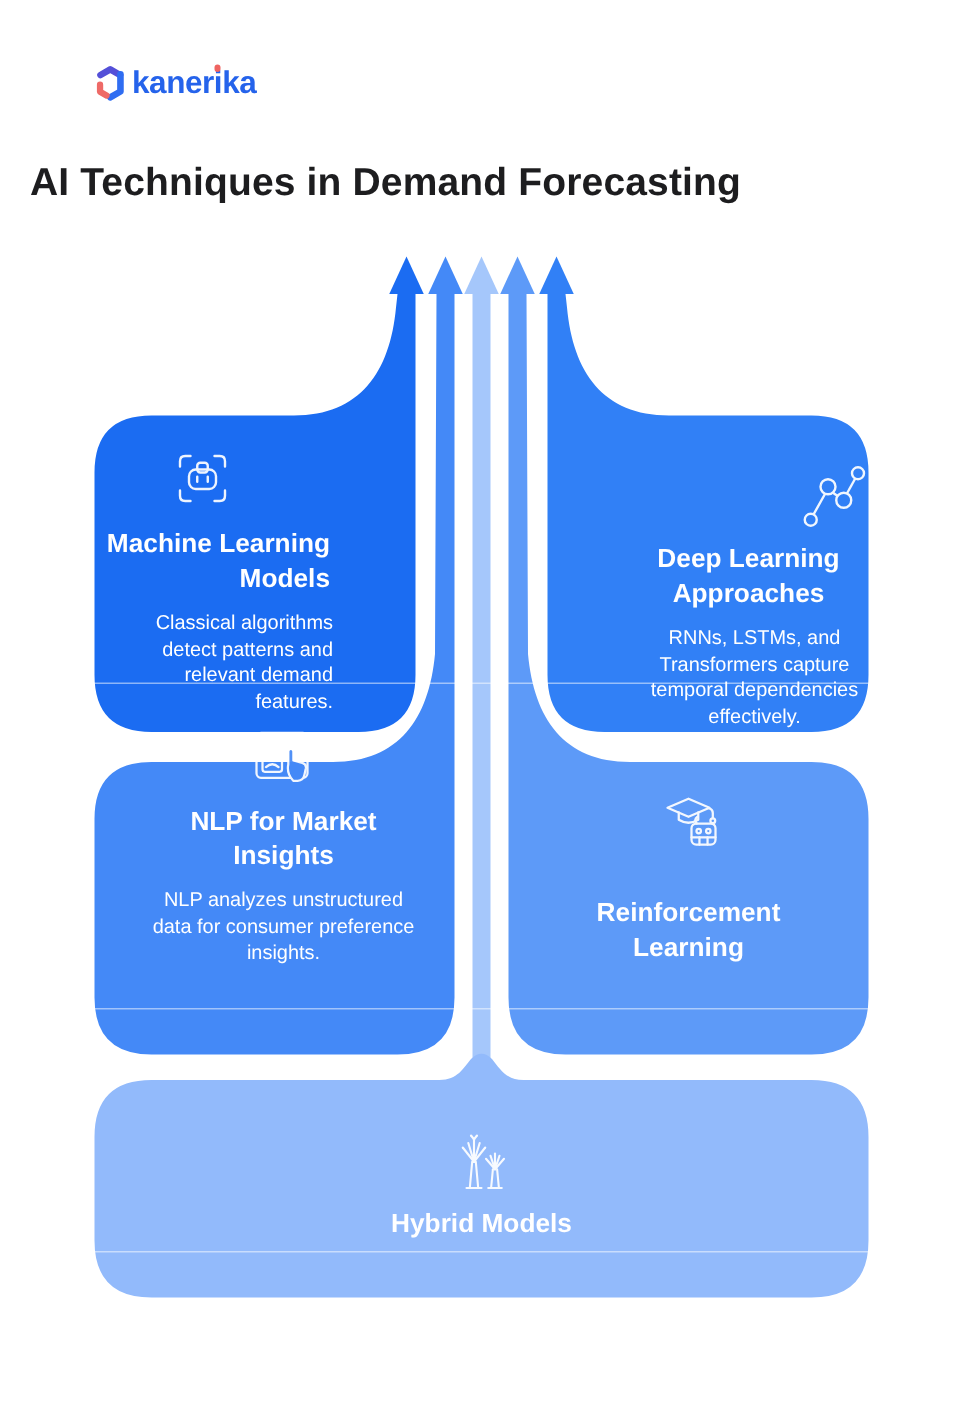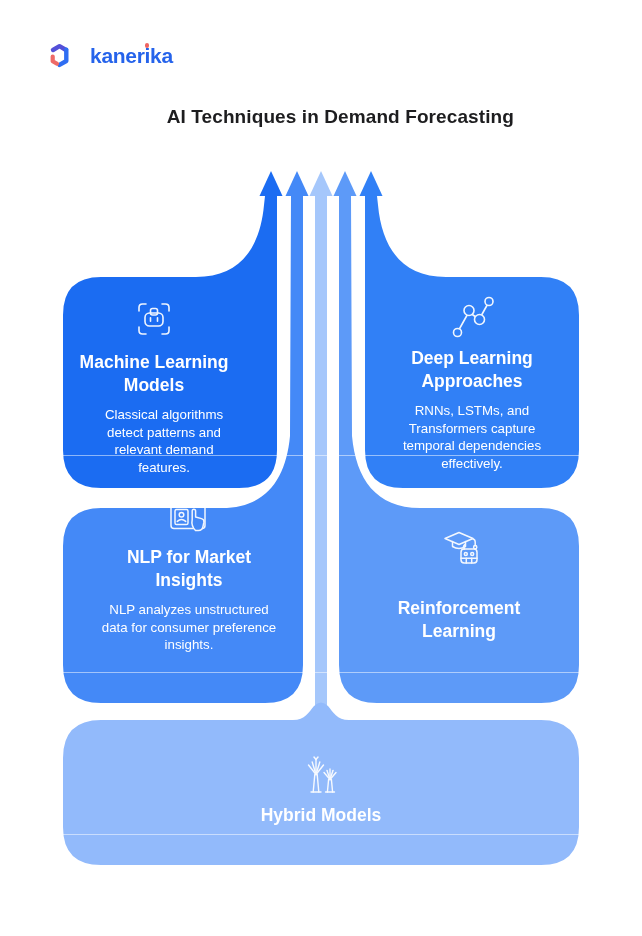--- a/index.html
+++ b/index.html
@@ -2,45 +2,45 @@
 <html><head>
 <meta charset="utf-8">
 <style>
   html,body { margin:0; padding:0; background:#ffffff; }
   .stage {
     position:relative; width:642px; height:936px; margin:0 auto;
     background:#ffffff; overflow:hidden;
     font-family:"Liberation Sans", sans-serif;
   }
   
-  .logo { position:absolute; left:46px; top:42px; display:flex; align-items:flex-start; gap:17px; }
+  .logo { position:absolute; left:60px; top:42px; display:flex; align-items:flex-start; gap:1px; }
   .logo-mark { width:27px; height:27px; }
   .logo-text { font-size:21px; font-weight:700; letter-spacing:-0.3px; color:#2563eb; line-height:27px; }
   .logo-i { position:relative; display:inline-block; }
   .logo-i::after {
     content:""; position:absolute; left:0.2px; top:1.2px; width:4.6px; height:4.6px;
     border-radius:50%; background:#ef6461;
   }
   
   .page-title {
-    position:absolute; left:0; top:106px; width:514px; text-align:right;
-    font-size:19px; font-weight:700; color:#1d1d1f; letter-spacing:0.1px;
+    position:absolute; left:0; top:106px; width:514px; text-align:center;
+    font-size:26px; font-weight:700; color:#1d1d1f; letter-spacing:0.1px;
   }
   
   .diagram-svg { position:absolute; left:0; top:0; z-index:1; }
   .card-content {
     position:absolute; z-index:2; display:flex; flex-direction:column; align-items:center;
     text-align:center; color:#ffffff;
   }
   .card-content .icon { flex:0 0 auto; }
   .card-title { font-size:17.5px; font-weight:700; line-height:23px; margin-top:9px; }
   .card-body  { font-size:13.3px; font-weight:400; line-height:17.5px; margin-top:9px; }
-  #content-1 { left:67px;  top:277px; width:174px; padding-top:19px; }
-  #content-2 { left:365px; top:277px; width:214px; padding-top:15px; }
-  #content-3 { left:63px;  top:493px; width:252px; }
+  #content-1 { left:48px;  top:277px; width:174px; padding-top:19px;text-align:right; }
+  #content-2 { left:365px; top:277px; width:214px; padding-top:29px;align-items:flex-end; }
+  #content-3 { left:63px;  top:483px; width:252px; }
   #content-4 { left:339px; top:508px; width:240px; padding-top:19px; }
   #content-5 { left:63px;  top:720px; width:516px; padding-top:31px; }
   #content-1 .card-title { max-width:170px; }
   #content-2 .card-title { max-width:160px; }
   #content-3 .card-title { max-width:180px; }
   #content-4 .card-title { max-width:160px;margin-top:24px; }
   #content-1 .card-body { max-width:165px;margin-left:20px; }
   #content-2 .card-body { max-width:152px; }
   #content-3 .card-body { max-width:182px; }
   #content-4 .card-body { max-width:177px; }

